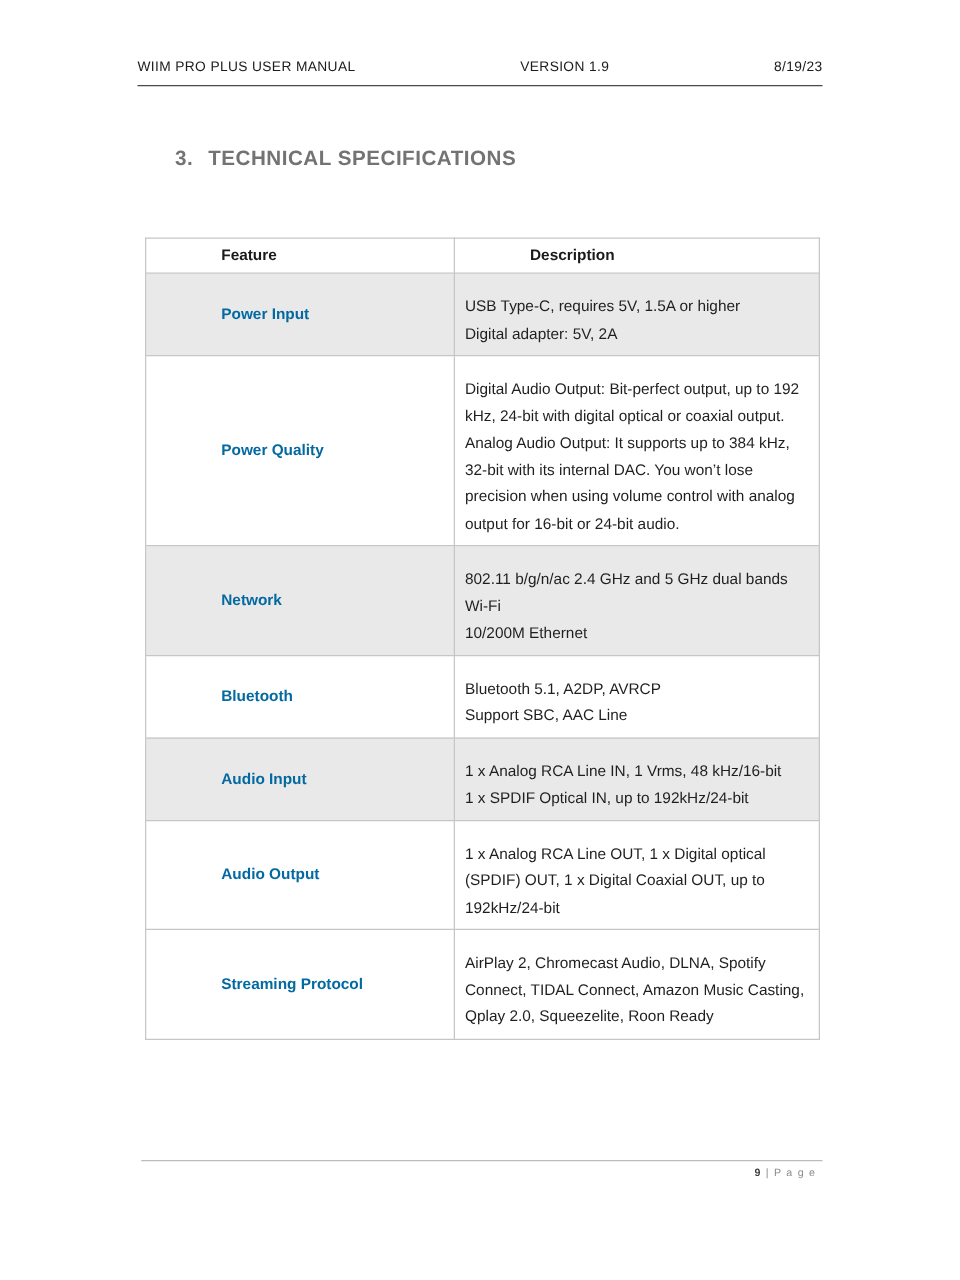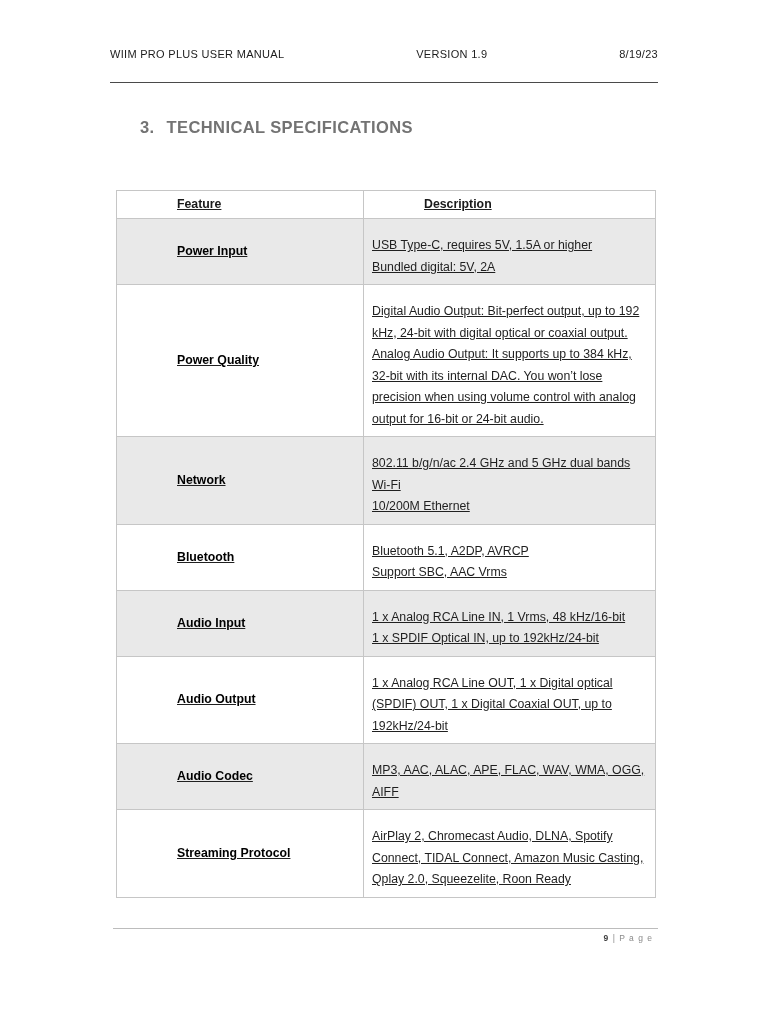--- a/index.html
+++ b/index.html
@@ -26,21 +26,21 @@
     top: 48px;
     left: 110px;
     right: 110px;
     display: flex;
     justify-content: space-between;
     align-items: baseline;
     font-size: 11px;
     letter-spacing: 0.3px;
     color: #1c1c1c;
     border-bottom: 1px solid #4a4a4a;
-    padding-bottom: 22px;
+    padding-bottom: 8px;
   }
   
   .section-title {
     position: absolute;
     top: 118px;
     left: 140px;
     margin: 0;
     font-size: 16.5px;
     font-weight: bold;
     letter-spacing: 0.4px;
@@ -49,40 +49,39 @@
   .section-title .num { margin-right: 12px; }
   
   .spec-table {
     position: absolute;
     top: 190px;
     left: 116px;
     width: 539px;
     border-collapse: collapse;
     table-layout: fixed;
     font-size: 12.3px;
-    text-decoration: underline;
   }
   .spec-table col.c-feature { width: 247px; }
   .spec-table col.c-desc    { width: 292px; }
   .spec-table th, .spec-table td {
     border: 1px solid #c6c6c6;
   }
   .spec-table thead th {
     background: #ffffff;
     text-align: left;
     font-weight: bold;
     padding: 6px 4px 6px 60px;
     line-height: 15px;
     color: #1a1a1a;
   }
   .spec-table td.feature-cell {
     padding: 6px 8px 6px 60px;
     vertical-align: middle;
     line-height: 17px;
-    color: #000000;
+    color: #0369a1;
   }
   .spec-table td.feature-cell.bold { font-weight: bold; }
   .spec-table td.desc-cell {
     padding: 16px 9px 6px 8px;
     vertical-align: middle;
     line-height: 21.5px;
     color: #1f1f1f;
   }
   .spec-table tr.shaded td { background: #e9e9e9; }
   .spec-table tr:not(.shaded) td { background: #ffffff; }
@@ -132,61 +131,55 @@
       <tr>
         <th>Feature</th>
         <th>Description</th>
       </tr>
     </thead>
     <tbody>
         <tr class="shaded">
           <td class="feature-cell bold">Power Input</td>
           <td class="desc-cell">
             <div>USB Type-C, requires 5V, 1.5A or higher</div>
-            <div>Bundled digital: 5V, 2A</div>
+            <div>Digital adapter: 5V, 2A</div>
           </td>
         </tr>
         <tr>
           <td class="feature-cell bold">Power Quality</td>
           <td class="desc-cell">
             <div>Digital Audio Output: Bit-perfect output, up to 192 kHz, 24-bit with digital optical or coaxial output.</div>
             <div>Analog Audio Output: It supports up to 384 kHz, 32-bit with its internal DAC. You won’t lose precision when using volume control with analog output for 16-bit or 24-bit audio.</div>
           </td>
         </tr>
         <tr class="shaded">
           <td class="feature-cell bold">Network</td>
           <td class="desc-cell">
             <div>802.11 b/g/n/ac 2.4 GHz and 5 GHz dual bands Wi-Fi</div>
             <div>10/200M Ethernet</div>
           </td>
         </tr>
         <tr>
           <td class="feature-cell bold">Bluetooth</td>
           <td class="desc-cell">
             <div>Bluetooth 5.1, A2DP, AVRCP</div>
-            <div>Support SBC, AAC Vrms</div>
+            <div>Support SBC, AAC Line</div>
           </td>
         </tr>
         <tr class="shaded">
           <td class="feature-cell bold">Audio Input</td>
           <td class="desc-cell">
             <div>1 x Analog RCA Line IN, 1 Vrms, 48 kHz/16-bit</div>
             <div>1 x SPDIF Optical IN, up to 192kHz/24-bit</div>
           </td>
         </tr>
         <tr>
           <td class="feature-cell bold">Audio Output</td>
           <td class="desc-cell">
             <div>1 x Analog RCA Line OUT, 1 x Digital optical (SPDIF) OUT, 1 x Digital Coaxial OUT, up to 192kHz/24-bit</div>
-          </td>
-        </tr>
-        <tr class="shaded">
-          <td class="feature-cell bold">Audio Codec</td>
-          <td class="desc-cell">
-            <div>MP3, AAC, ALAC, APE, FLAC, WAV, WMA, OGG, AIFF</div>
           </td>
         </tr>
         <tr>
           <td class="feature-cell bold">Streaming Protocol</td>
           <td class="desc-cell">
             <div>AirPlay 2, Chromecast Audio, DLNA, Spotify Connect, TIDAL Connect, Amazon Music Casting, Qplay 2.0, Squeezelite, Roon Ready</div>
           </td>
         </tr>
       </tbody>
   </table>

